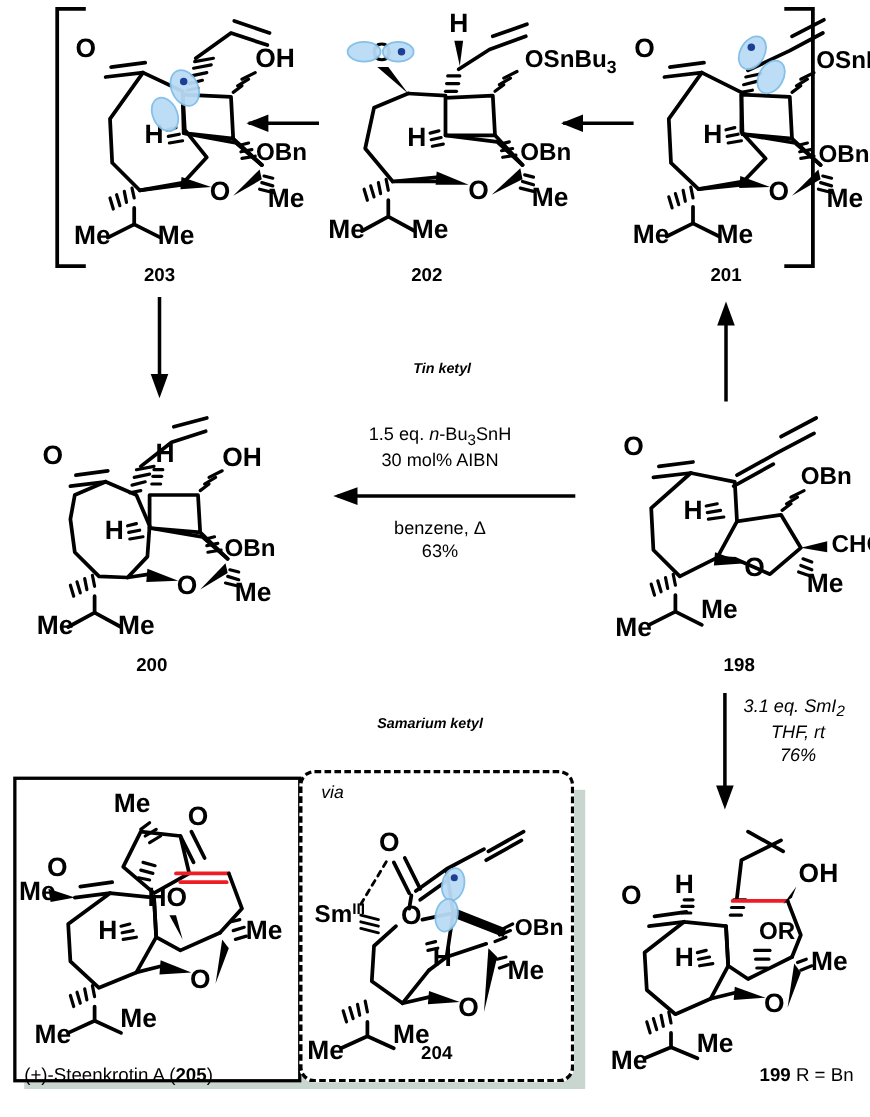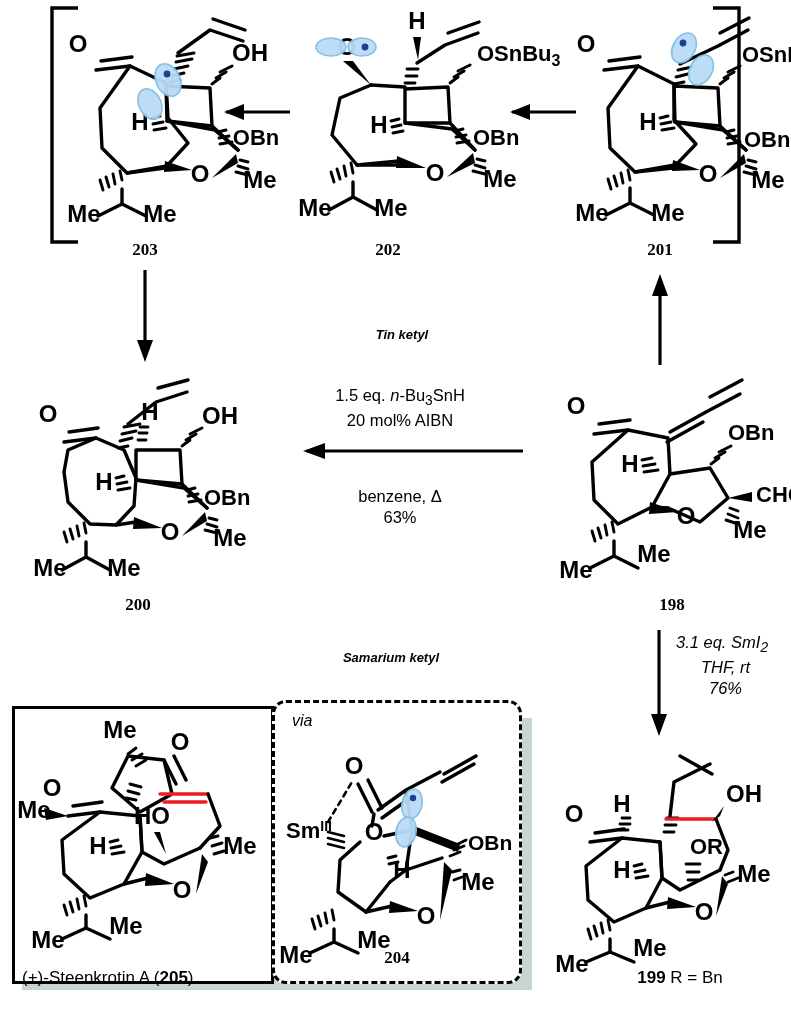--- a/index.html
+++ b/index.html
@@ -1,19 +1,19 @@
 <!DOCTYPE html>
 <html><head>
 <meta charset="utf-8">
 <style>
   html,body{margin:0;padding:0;background:#ffffff;}
   body{width:791px;height:1015px;position:relative;overflow:hidden;
        font-family:"Liberation Sans", sans-serif;color:#000;}
   .abs{position:absolute;}
-  .cmpd{font-weight:bold;font-size:17px;text-align:center;font-family:Liberation Serif, serif;}
+  .cmpd{font-weight:bold;font-size:17px;text-align:center;}
   .cond{font-size:16.5px;text-align:center;line-height:1.28;white-space:nowrap;}
   .ital{font-style:italic;font-weight:bold;font-size:13px;}
   .viaT{font-style:italic;font-size:16px;}
   .boxsolid{border:3px solid #000;background:#fff;box-sizing:border-box;}
   .shadow{background:#c9d6cf;}
   .boxdash{border:3px dashed #000;border-radius:14px;background:#fff;box-sizing:border-box;}
   svg{display:block;overflow:visible;}
   .bd{stroke:#000;stroke-width:3.4;fill:none;stroke-linecap:round;stroke-linejoin:round;}
   .bdt{stroke:#000;stroke-width:2.6;fill:none;stroke-linecap:round;}
   .red{stroke:#ee1c25;stroke-width:3.4;fill:none;stroke-linecap:round;}
@@ -358,27 +358,27 @@
   <path class="bd" d="M44 162 L44 177 L20 190"></path>
   <path class="bd" d="M44 177 L68 190"></path>
   <text class="at" x="8" y="196" text-anchor="middle">Me</text>
   <text class="at" x="82" y="196" text-anchor="middle">Me</text>
 </svg>
 </div>
 <div class="abs cmpd" style="left:98px;top:595px;width:80px;">200</div>
 
 <div class="abs cond" style="left:280px;top:385px;width:240px;">
   <div>1.5 eq. <i>n</i>-Bu<sub>3</sub>SnH</div>
-  <div>20 mol% AIBN</div>
+  <div>30 mol% AIBN</div>
 </div>
 <svg class="abs" style="left:277px;top:438px;" width="250" height="26">
   <line class="arw" x1="246" y1="13" x2="30" y2="13"></line>
   <polygon class="arwh" points="26,13 48,5 48,21"></polygon>
 </svg>
-<div class="abs cond" style="left:280px;top:486px;width:240px;">
+<div class="abs cond" style="left:280px;top:470px;width:240px;">
   <div>benzene, Δ</div>
   <div>63%</div>
 </div>
 
 <div class="abs" style="left:560px;top:372px;width:225px;height:215px;">
 <svg width="225" height="215" viewBox="0 0 225 215">
 
   <path class="bd" d="M110 60 L146 40 L180 22"></path>
   <path class="bd" d="M107 70 L143 50"></path>
   <path class="bd" d="M150 25 L182 8"></path>
@@ -504,21 +504,21 @@
     <line x1="41" y1="193" x2="43" y2="203"></line>
     <line x1="34" y1="196" x2="37" y2="206"></line>
     <line x1="28" y1="199" x2="31" y2="209"></line>
   </g>
   <path class="bd" d="M50 209 L50 222 L26 232"></path>
   <path class="bd" d="M50 222 L74 232"></path>
   <text class="at" x="12" y="242" text-anchor="middle">Me</text>
   <text class="at" x="90" y="226" text-anchor="middle">Me</text>
 </svg>
 </div>
-<div class="abs" style="left:600px;top:968px;width:160px;text-align:center;font-size:17px;">
+<div class="abs" style="left:616px;top:968px;width:160px;text-align:right;font-size:17px;">
   <b>199</b> R = Bn
 </div>
 
 <div class="abs ital" style="left:266px;top:650px;width:250px;text-align:center;">Samarium ketyl</div>
 
 <div class="abs shadow" style="left:22px;top:718px;width:262px;height:272px;"></div>
 <div class="abs shadow" style="left:282px;top:718px;width:250px;height:272px;"></div>
 
 <div class="abs boxsolid" style="left:12px;top:706px;width:262px;height:278px;"></div>
 <div class="abs" style="left:24px;top:712px;width:240px;height:235px;">

